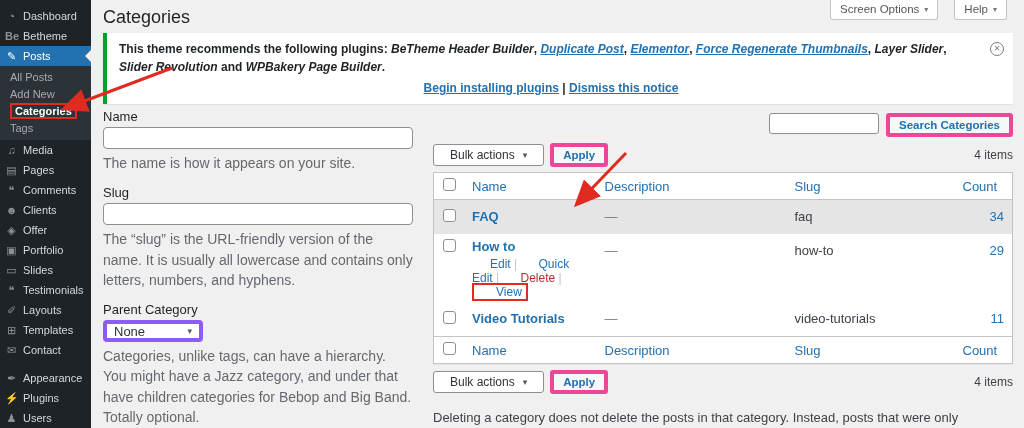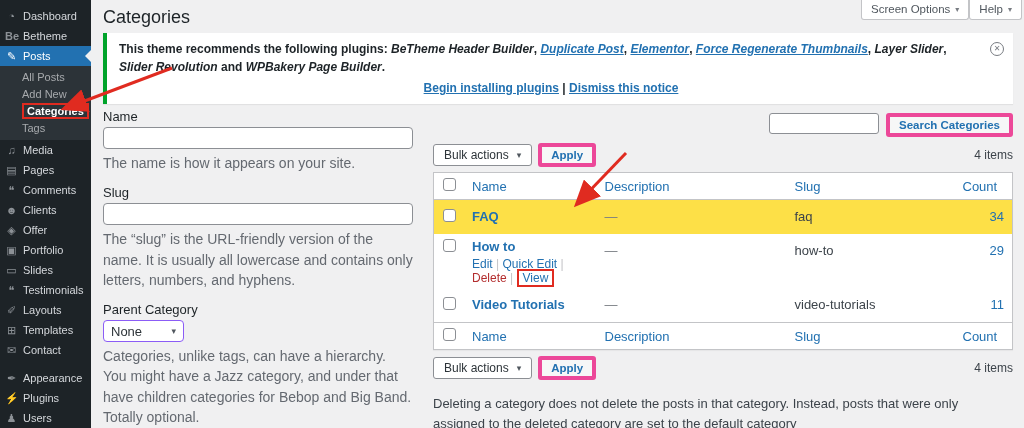--- a/index.html
+++ b/index.html
@@ -9,31 +9,31 @@
 
   
   .sidebar { width:91px; flex:none; background:#1d2327; color:#d5d8dc; font-size:11px; padding-top:6px; position:relative; z-index:2; }
   .side-item { display:flex; align-items:center; gap:5px; padding:3px 4px 3px 5px; height:20px; cursor:pointer; }
   .side-item .ic { width:13px; text-align:center; font-size:11px; color:#8c9196; flex:none; }
   .side-item.active { background:#2271b1; color:#fff; position:relative; }
   .side-item.active .ic { color:#fff; }
   .side-item.active::after { content:""; position:absolute; right:0; top:50%; margin-top:-6px;
       border:6px solid transparent; border-right:6px solid #f0f0f1; border-left:none; }
   .be-logo { color:#38aaf5; font-weight:bold; font-size:12px; }
-  .submenu { background:#2c3338; padding:2px 16px 4px; }
+  .submenu { background:#2c3338; padding:2px 4px 4px; }
   .sub-item { padding:2px 4px 2px 6px; height:17px; color:#a7aaad; cursor:pointer; display:flex; align-items:center; }
   .sub-item.current { color:#fff; font-weight:bold; }
   .red-box { display:inline-block; border:2px solid #e02b20; padding:0 3px; margin:-2px 0; }
   .side-sep { height:8px; }
 
   
   .content { flex:1; position:relative; padding:0 11px 0 12px; }
   .page-title { font-size:18px; font-weight:400; color:#1d2327; padding-top:7px; }
 
-  .top-links { position:absolute; top:0; right:2px; display:flex; gap:0; z-index:3; }
+  .top-links { position:absolute; top:0; right:17px; display:flex; gap:16px; z-index:3; }
   .top-link { background:#fff; border:1px solid #c3c4c7; border-top:none; border-radius:0 0 3px 3px;
       color:#50575e; font-size:11.5px; padding:3px 9px 4px; cursor:pointer; display:flex; gap:5px; align-items:center; }
   .top-link .chev { font-size:8px; color:#787c82; }
 
   .notice { margin-top:5px; background:#fff; border-left:4px solid #00a32a; box-shadow:0 1px 1px rgba(0,0,0,.06);
       padding:7px 30px 7px 12px; font-size:12px; color:#1d2327; position:relative; line-height:1.5; }
   .notice .plug { font-weight:bold; font-style:italic; }
   .notice a, .link { color:#2271b1; text-decoration:underline; cursor:pointer; }
   .notice .plug.link { font-weight:bold; }
   .notice-actions { margin-top:3px; font-weight:bold;text-align:center; }
@@ -42,50 +42,50 @@
 
   .cols { display:flex; gap:20px; margin-top:5px; }
   .left-col { width:310px; flex:none; }
   .right-col { flex:1; min-width:0; }
 
   
   .form-title { font-size:13px; font-weight:bold; color:#1d2327; margin:21px 0 10px; }
   .f-label { display:block; font-size:13px; color:#1d2327; margin-bottom:3px; }
   .f-input { width:100%; height:22px; border:1px solid #8c8f94; border-radius:4px; background:#fff; padding:0 6px; font:13px "Liberation Sans",sans-serif; color:#2c3338; }
   .f-help { font-size:14px; color:#646970; line-height:1.45; margin:4px 0 12px; }
-  .f-select { width:81px; height:22px; border:1px solid #8b5cf6; border-radius:4px; background:#fff; display:flex; align-items:center; justify-content:space-between; padding:0 7px; color:#2c3338; cursor:pointer; }
+  .f-select { width:100px; height:22px; border:4px solid #8b5cf6; border-radius:4px; background:#fff; display:flex; align-items:center; justify-content:space-between; padding:0 7px; color:#2c3338; cursor:pointer; }
   .f-select .chev { font-size:9px; color:#50575e; }
 
   
   .search-row { display:flex; justify-content:flex-end; gap:7px; margin-top:4px; }
   .search-input { width:110px; height:21px; border:1px solid #8c8f94; border-radius:3px; background:#fff; padding:0 5px; font:12px "Liberation Sans",sans-serif; }
   .btn-secondary { background:#f6f7f7; border:4px solid #ec4899; border-radius:3px; color:#2271b1; font-size:11.5px; font-weight:bold; padding:2px 9px; cursor:pointer; }
   .bar { display:flex; align-items:center; gap:6px; margin-top:6px; }
-  .bulk-select { border:1px solid #8c8f94; border-radius:3px; background:#fff; color:#2c3338; font-size:12px; padding:2px 10px; height:22px; display:flex; align-items:center; gap:8px; cursor:pointer; }
+  .bulk-select { border:1px solid #8c8f94; border-radius:3px; background:#fff; color:#2c3338; font-size:12px; padding:2px 16px; height:22px; display:flex; align-items:center; gap:8px; cursor:pointer; }
   .bulk-select .chev { font-size:9px; color:#50575e; }
   .spacer { flex:1; }
   .items-count { font-size:12px; color:#3c434a; }
 
   table.wp-table { width:100%; margin-top:5px; border:1px solid #c3c4c7; border-collapse:collapse; background:#fff; box-shadow:0 1px 1px rgba(0,0,0,.04); }
   .wp-table th { text-align:left; font-weight:400; font-size:13px; color:#2271b1; padding:5px 8px; cursor:pointer; }
   .wp-table thead th { border-bottom:1px solid #c3c4c7; }
   .wp-table tfoot th { border-top:1px solid #c3c4c7; }
   .wp-table td { font-size:13px; padding:9px 8px; vertical-align:top; }
-  .wp-table tbody tr.alt { background:#fde047; }
+  .wp-table tbody tr.alt { background:#e5e5e5; }
   .col-cb { width:26px; padding-left:9px !important; }
   .col-count, .td-count { text-align:right; width:58px; }
   .col-slug { width:168px; }
   .col-desc { width:190px; }
   .checkbox { display:inline-block; width:13px; height:13px; border:1px solid #8c8f94; border-radius:3px; background:#fff; cursor:pointer; }
   .name-link { color:#2271b1; font-weight:bold; text-decoration:none; cursor:pointer; }
   .count-link { color:#2271b1; text-decoration:none; cursor:pointer; }
   .dash { color:#787c82; }
   .slug-txt { color:#3c434a; }
   .row-actions { font-size:12px; margin-top:3px; color:#c3c4c7; }
-  .row-actions .act { color:#2271b1; cursor:pointer; }
+  .row-actions .act { color:#2271b1; cursor:pointer;margin-left:18px; }
   .row-actions .act.delete { color:#b32d2e; }
   .row2-name { padding-top:5px !important; padding-bottom:3px !important; }
   .view-box { display:inline-block; border:2px solid #e02b20; padding:0 4px; margin:-2px 0; }
 
   .foot-note { margin-top:14px; font-size:13px; color:#3c434a; line-height:1.55; }
 
   
   .overlay { position:absolute; inset:0; width:1024px; height:428px; pointer-events:none; z-index:10; }
 </style>
 </head>

